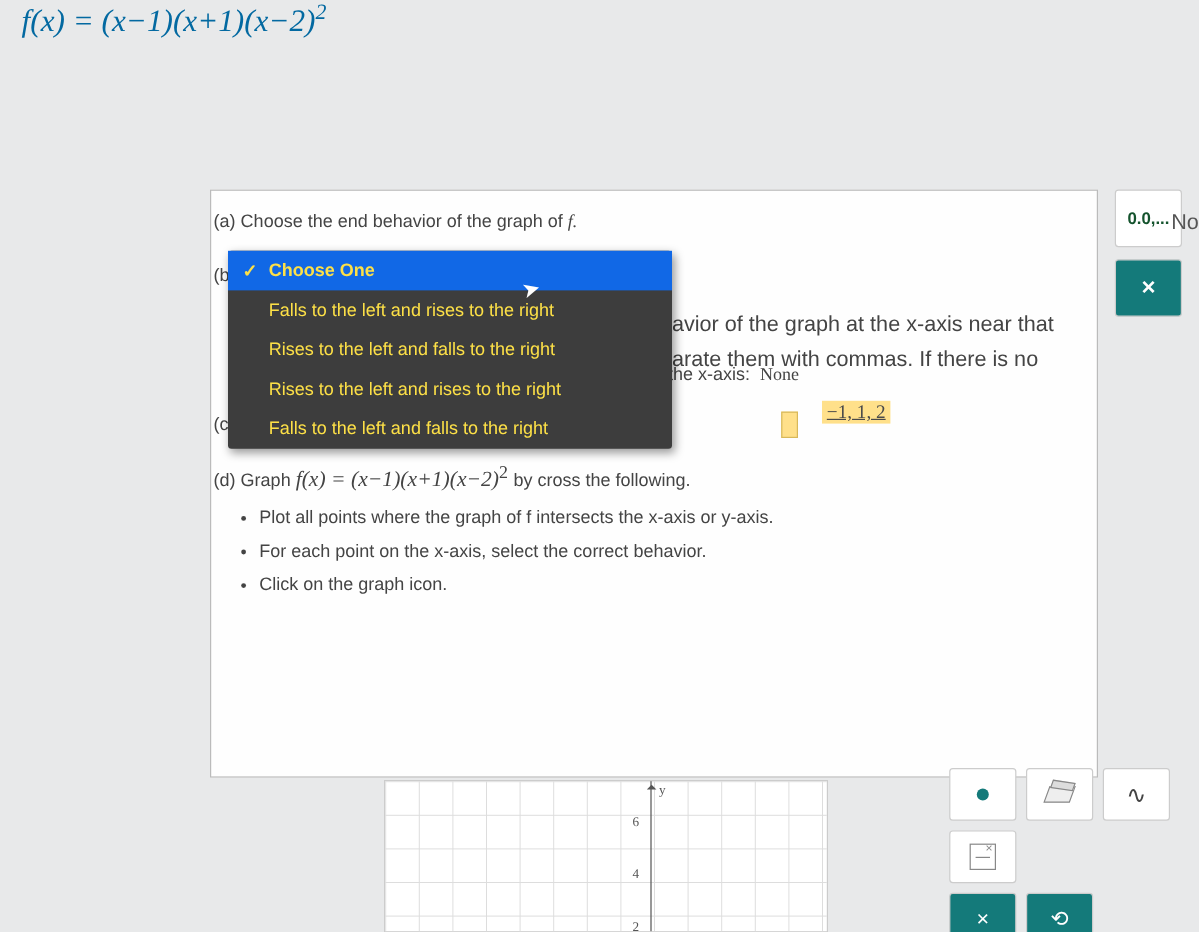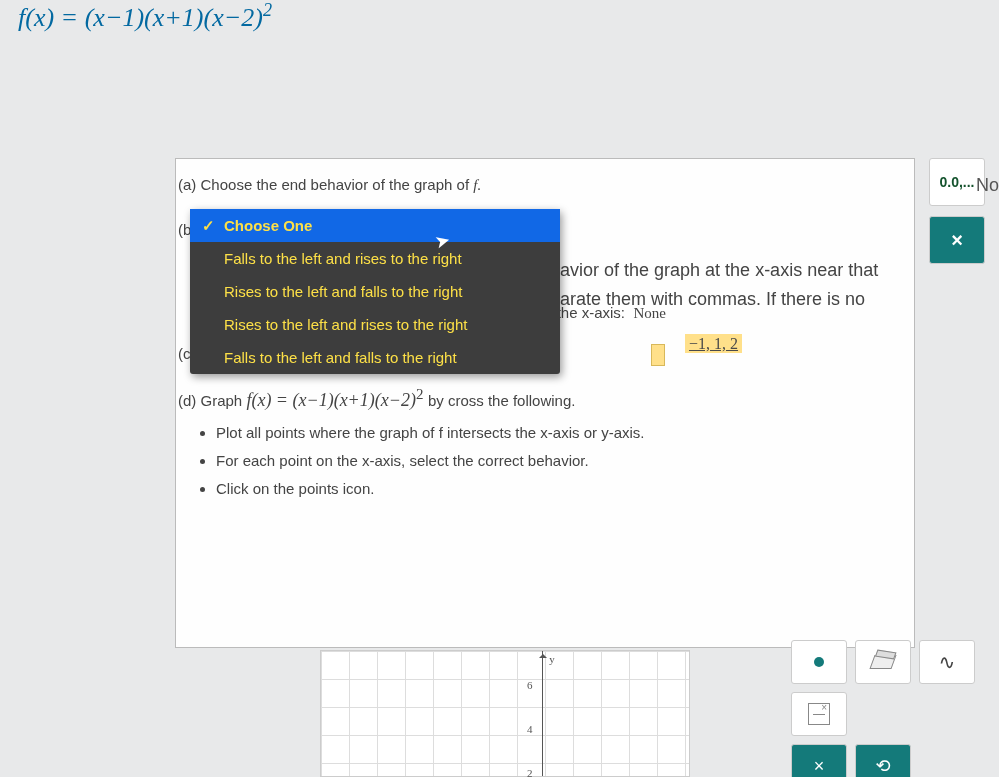--- a/index.html
+++ b/index.html
@@ -221,21 +221,21 @@
   <div class="part" style="line-height:1.6">
     <span>(d)</span>
     <span>Graph</span>
     <span class="fvar" style="font-size:18px">
       f(x) = (x−1)(x+1)(x−2)<sup style="font-style:normal">2</sup>
     </span>
     <span>by cross the following.</span>
     <ul class="bullet-list">
       <li>Plot all points where the graph of f intersects the x-axis or y-axis.</li>
       <li>For each point on the x-axis, select the correct behavior.</li>
-      <li>Click on the points icon.</li>
+      <li>Click on the graph icon.</li>
     </ul>
   </div>
 </div>
 
 <div class="behind-text">
   <div><span>avior of the graph at the x-axis near that</span></div>
   <div><span>arate them with commas. If there is no</span></div>
 </div>
 
 <div class="cross-ans">

